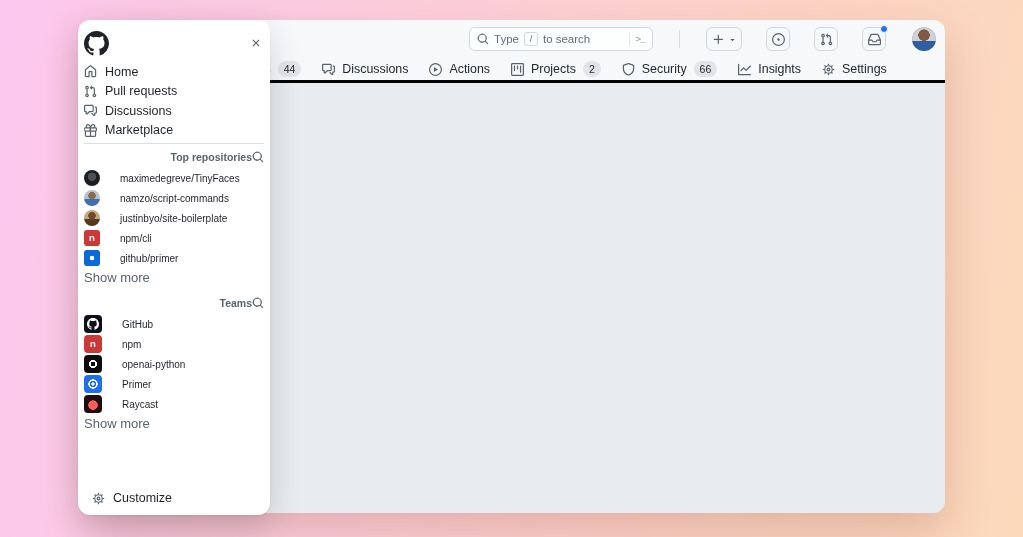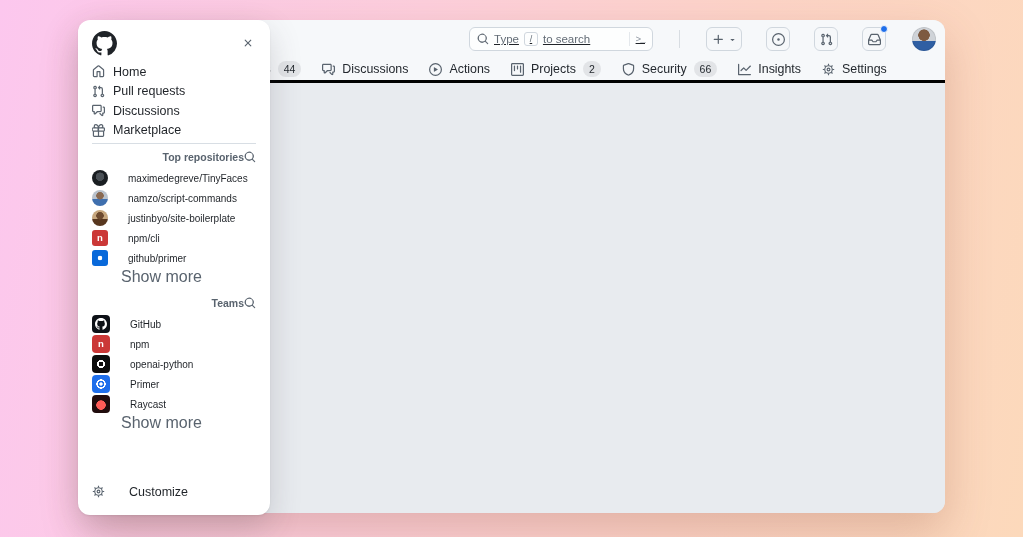--- a/index.html
+++ b/index.html
@@ -13,21 +13,21 @@
 
   
   .window {
     position:absolute; left:86px; top:20px; width:859px; height:493px;
     border-radius:12px; overflow:hidden; background:#e8ebef;
     box-shadow:0 18px 45px rgba(150,85,60,.28);
     display:flex; flex-direction:column;
   }
   .app-header {
     height:38px; background:#f6f8fa; display:flex; align-items:center;
-    justify-content:flex-end; gap:24px; padding:0 9px; flex:none;text-decoration:underline;
+    justify-content:flex-end; gap:24px; padding:0 9px; flex:none;
   }
   .searchbox {
     width:184px; height:24px; border:1px solid #d0d7de; border-radius:6px;
     background:#fdfefe; display:flex; align-items:center; gap:5px; padding:0 7px;
     color:#636c76; font-size:11.5px;
   }
   .searchbox .sp { flex:1; }
   .slashkey {
     width:14px; height:14px; border:1px solid #d0d7de; border-radius:3px;
     font-size:9px; display:flex; align-items:center; justify-content:center; color:#636c76;
@@ -65,38 +65,38 @@
     padding:0 6px; font-size:10.5px; font-weight:500; color:#24292f;
     display:flex; align-items:center; justify-content:center;
   }
   .content { flex:1; background:#e8ebef; }
 
   
   .drawer {
     position:absolute; left:78px; top:20px; width:192px; height:495px;
     background:#fff; border-radius:12px; z-index:10;
     box-shadow:0 12px 32px rgba(66,60,70,.20), 0 1px 2px rgba(0,0,0,.08);
-    padding:10px 14px; display:flex; flex-direction:column;
+    padding:10px 6px; display:flex; flex-direction:column;
   }
   .drawer-top { display:flex; align-items:center; justify-content:space-between; height:26px; }
   .logo { color:#1f2328; }
   .closebtn { background:none; border:none; color:#59636e; cursor:pointer; padding:2px; display:flex; }
   .drawer-nav { margin-top:6px; }
   .nav-item { height:19.5px; display:flex; align-items:center; gap:8px; font-size:12.5px; color:#1f2328; cursor:pointer; }
   .nav-item svg { color:#59636e; }
   .drawer hr { border:none; border-top:1px solid #d8dee4; margin:3px 0 2px; }
   .sec-head { height:22px; display:flex; align-items:center; justify-content:flex-end; }
   .sec-title { font-size:10.5px; font-weight:600; color:#59636e; }
   .sec-search { background:none; border:none; color:#59636e; cursor:pointer; display:flex; padding:0; }
   .list-item { height:20px; display:flex; align-items:center; gap:20px; font-size:10px; color:#1f2328; cursor:pointer; }
-  .showmore { height:18px; display:flex; align-items:center; font-size:16px; color:#59636e; cursor:pointer;margin-left:29px; }
+  .showmore { height:18px; display:flex; align-items:center; font-size:13px; color:#59636e; cursor:pointer; }
   .teams-sec { margin-top:6px; }
   .customize {
     position:absolute; left:14px; bottom:10px; height:20px;
-    display:flex; align-items:flex-start; gap:24px; font-size:12.5px; color:#1f2328; cursor:pointer;
+    display:flex; align-items:flex-end; gap:8px; font-size:12.5px; color:#1f2328; cursor:pointer;
   }
   .customize svg { color:#59636e; }
 
   
   .av { width:16px; height:16px; border-radius:50%; flex:none; }
   .av.sq { border-radius:3px; }
   .tav { width:18px; height:18px; border-radius:4px; flex:none; display:flex; align-items:center; justify-content:center; }
   .av-tinyfaces { background:radial-gradient(circle at 50% 42%, #4a5056 0 4px, #1a1e22 4.5px); }
   .av-namzo    { background:radial-gradient(circle at 50% 36%, #8a6a52 0 3.5px, rgba(0,0,0,0) 4px), linear-gradient(180deg,#b9c2cc 0 58%, #3f6fae 58%); }
   .av-justinbyo{ background:radial-gradient(circle at 50% 36%, #6e4b30 0 3.5px, rgba(0,0,0,0) 4px), linear-gradient(180deg,#c7a77e 0 58%, #58371f 58%); }

